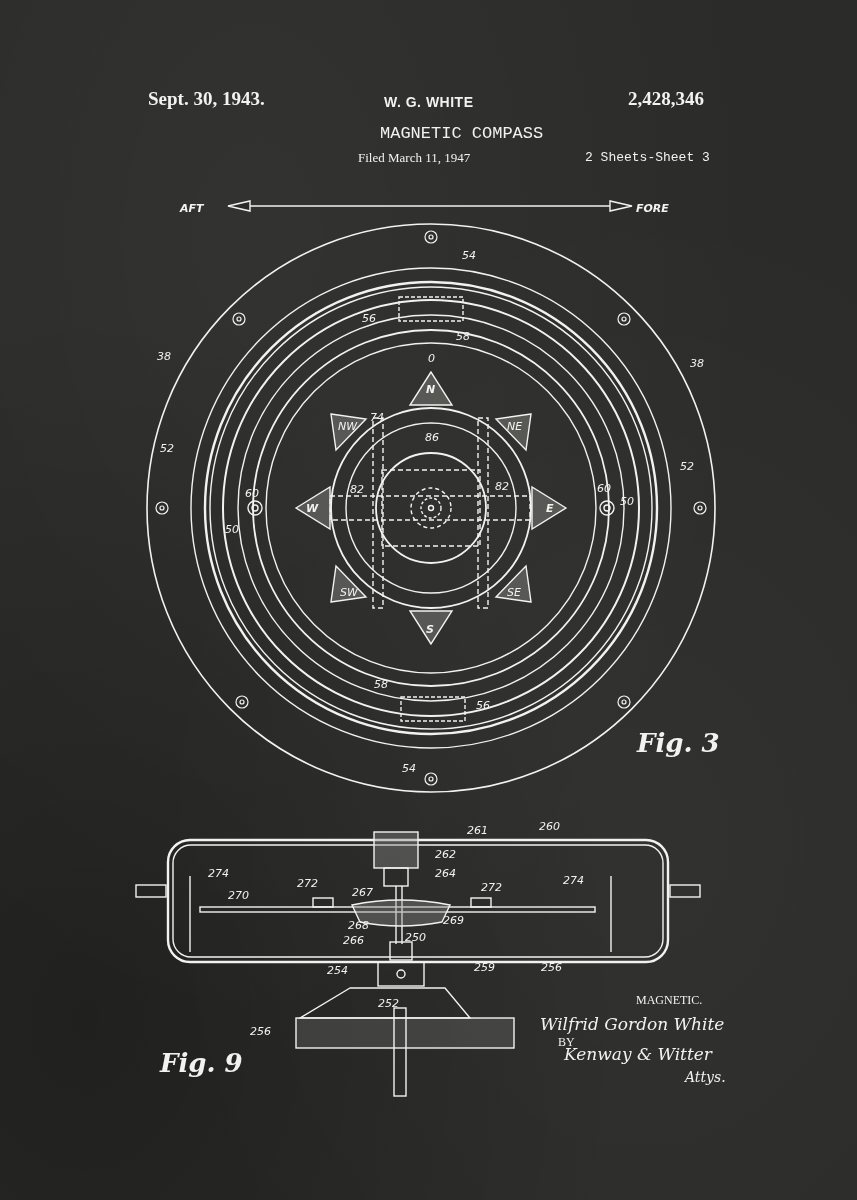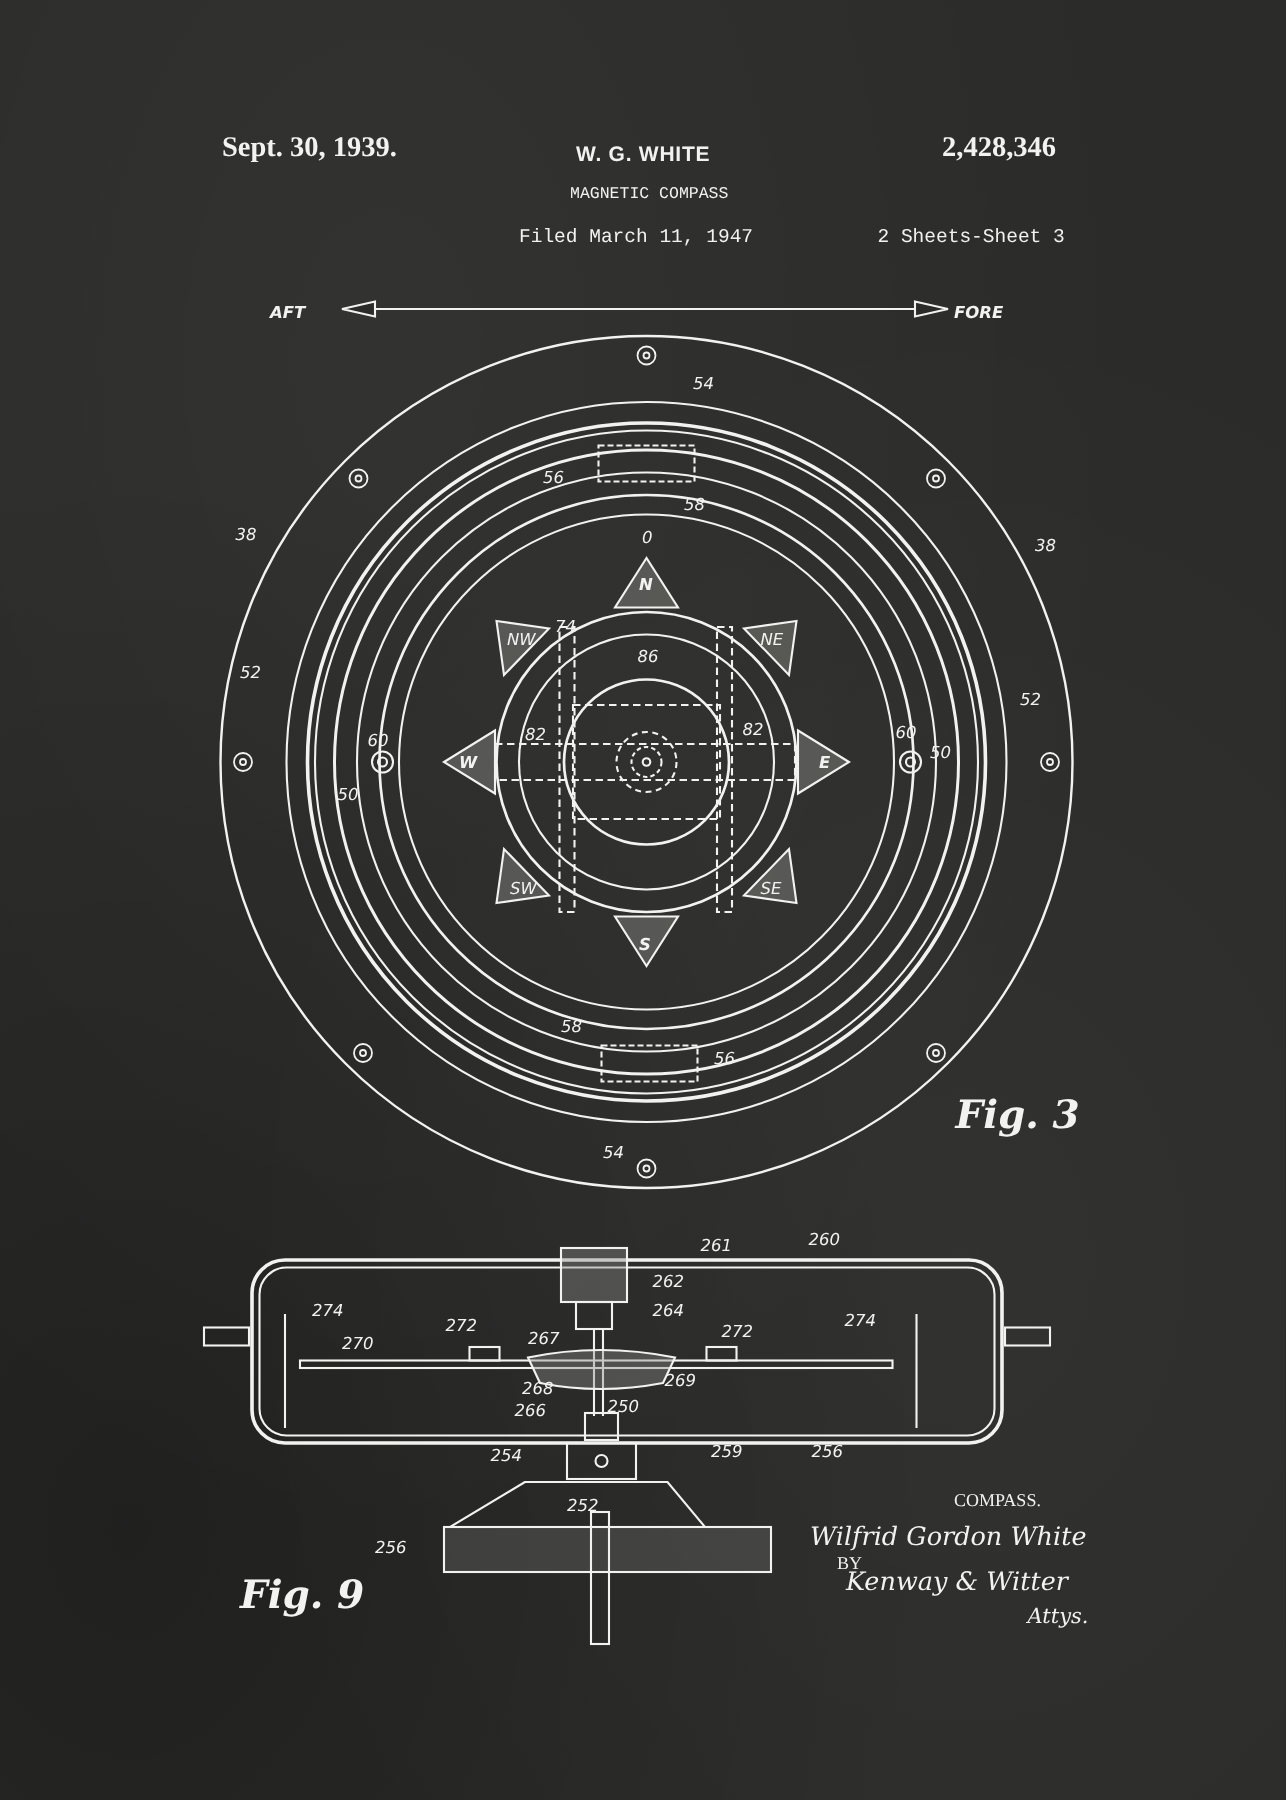--- a/index.html
+++ b/index.html
@@ -15,36 +15,36 @@
     background:
       radial-gradient(ellipse at 30% 20%, rgba(255,255,255,0.035), transparent 60%),
       radial-gradient(ellipse at 75% 70%, rgba(255,255,255,0.03), transparent 55%),
       radial-gradient(ellipse at 10% 85%, rgba(0,0,0,0.25), transparent 50%),
       #2b2b2a;
   }
   .hdr { position: absolute; white-space: nowrap; }
   .date { left: 148px; top: 88px; font-size: 19px; font-weight: bold; font-family: "Liberation Serif", serif; }
   .inventor-name { left: 384px; top: 94px; font-size: 14px; font-weight: bold; font-family: "Liberation Sans", sans-serif; letter-spacing: 0.5px; }
   .patent-no { left: 628px; top: 88px; font-size: 19px; font-weight: bold; font-family: "Liberation Serif", serif; text-align: center; }
-  .title { left: 380px; top: 124px; font-size: 11px; font-family: "Liberation Mono", monospace; }
-  .filed { left: 346px; top: 150px; font-size: 13px; font-family: Liberation Mono, monospace; }
+  .title { left: 380px; top: 124px; font-size: 17px; font-family: "Liberation Mono", monospace; }
+  .filed { left: 358px; top: 150px; font-size: 13px; font-family: Liberation Serif, serif; }
   .sheets { left: 585px; top: 150px; font-size: 13px; font-family: "Liberation Mono", monospace; }
   svg { position: absolute; left: 0; top: 0; }
   .lbl { font-family: "DejaVu Sans", sans-serif; font-style: italic; fill: #f2f2f0; font-size: 11px; }
   .fig { font-family: "DejaVu Serif", serif; font-style: italic; font-weight: bold; fill: #f2f2f0; }
   .inv { position: absolute; left: 636px; top: 993px; font-size: 12px; font-family: "Liberation Serif", serif; }
   .by { position: absolute; left: 534px; top: 1035px; font-size: 12px; font-family: "Liberation Serif", serif; margin-left: 24px; }
   .sig { font-family: "DejaVu Serif", serif; font-style: italic; fill: #f2f2f0; }
 </style>
 </head>
 <body>
 
 <div class="board"></div>
 
-<div class="hdr date">Sept. 30, 1939.</div>
+<div class="hdr date">Sept. 30, 1943.</div>
 <div class="hdr inventor-name">W. G. WHITE</div>
 <div class="hdr patent-no">2,428,346</div>
 <div class="hdr title">MAGNETIC COMPASS</div>
 <div class="hdr filed">Filed March 11, 1947</div>
 <div class="hdr sheets">2 Sheets-Sheet 3</div>
 
 <svg width="857" height="1200" viewBox="0 0 857 1200">
   <g stroke="#f2f2f0" fill="none" stroke-width="1.4">
 
     <g>
@@ -193,14 +193,14 @@
 
   <g>
     <text class="sig" x="540" y="1030" font-size="17">Wilfrid Gordon White</text>
     <text class="sig" x="564" y="1060" font-size="17">Kenway &amp; Witter</text>
     <text class="sig" x="685" y="1082" font-size="14">Attys.</text>
     <text class="lbl" x="180" y="212" font-weight="bold">AFT</text>
     <text class="lbl" x="636" y="212" font-weight="bold">FORE</text>
   </g>
 </svg>
 
-<div class="inv">COMPASS.</div>
+<div class="inv">MAGNETIC.</div>
 <div class="by">BY</div>
 
 </body></html>

